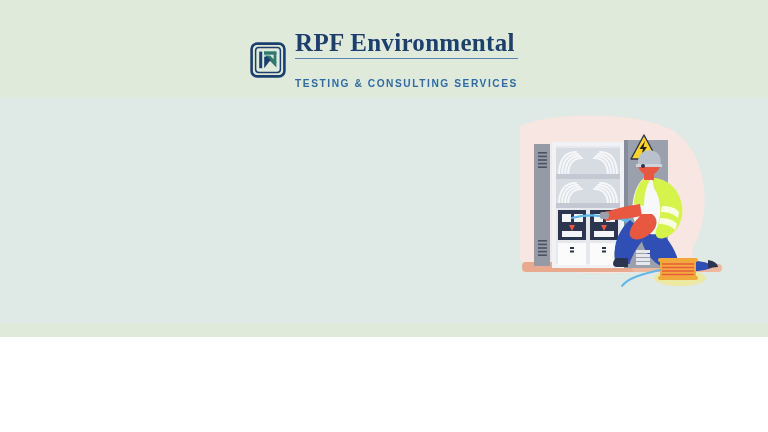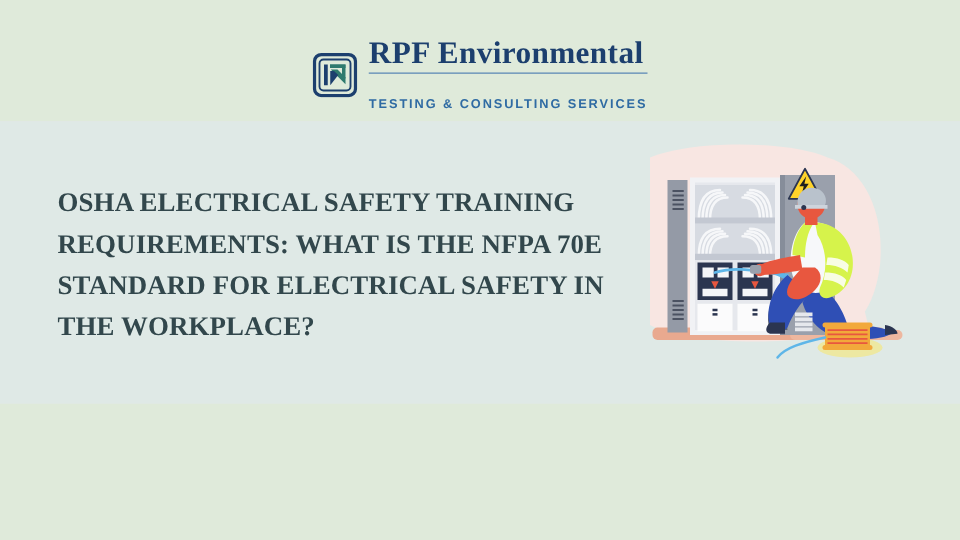--- a/index.html
+++ b/index.html
@@ -7,23 +7,23 @@
     padding: 0;
     background: #ffffff;
   }
   body {
     font-family: "Liberation Sans", sans-serif;
   }
 
   #page {
     position: relative;
     width: 768px;
-    height: 432px;
+    height: 337px;
     overflow: hidden;
-    background: #e5e5e5;
+    background: #bef264;
   }
 
   
   .band-top {
     position: absolute;
     left: 0; top: 0;
     width: 768px; height: 97px;
     background: #dfeada;
   }
   .band-mid {
@@ -144,21 +144,20 @@
 
       <div class="logo-text">
         <div class="logo-word">RPF  Environmental</div>
         <div class="logo-rule"></div>
         <div class="logo-tagline">TESTING &amp; CONSULTING SERVICES</div>
       </div>
 
     </div>
   </div>
 
-  <h1 class="headline">OSHA ELECTRICAL SAFETY TRAINING REQUIREMENTS: WHAT IS THE NFPA 70E STANDARD FOR ELECTRICAL SAFETY IN THE WORKPLACE?</h1>
 
   <div class="illustration">
     <svg viewBox="0 0 248 200" xmlns="http://www.w3.org/2000/svg">
 
       <g>
         <path d="M8 18 C 40 4, 118 4, 150 18 L 182 150 C 150 170, 40 170, 8 152 Z" fill="#f8e6e2"></path>
         <path d="M150 18 C 178 26, 196 60, 192 104 C 188 138, 172 158, 150 164 Z" fill="#f8e6e2"></path>
       </g>
 
       <g>

